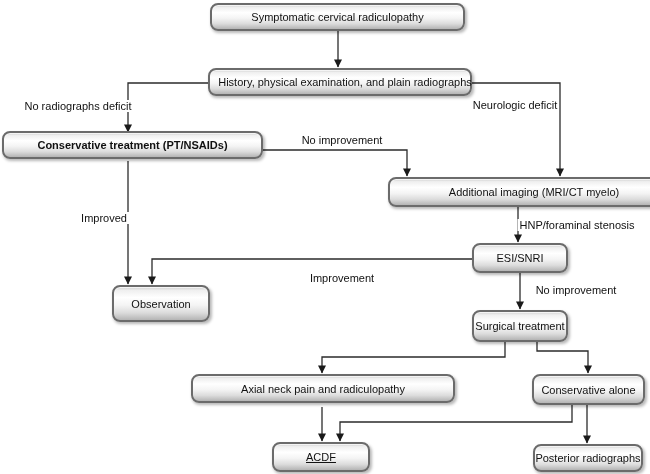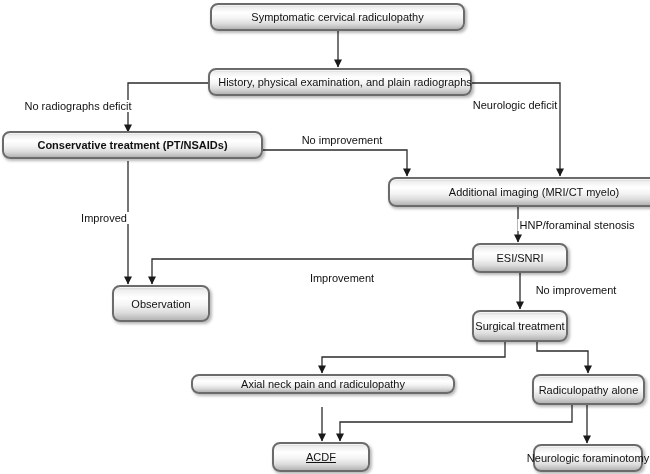--- a/index.html
+++ b/index.html
@@ -64,27 +64,27 @@
   <div class="node" style="left:2px;top:131px;width:261px;height:28px;font-weight:bold;">Conservative treatment (PT/NSAIDs)</div>
 
   <div class="node" style="left:388px;top:177px;width:292px;height:30px;">Additional imaging (MRI/CT myelo)</div>
 
   <div class="node" style="left:472px;top:243px;width:96px;height:30px;">ESI/SNRI</div>
 
   <div class="node" style="left:72px;top:285px;width:98px;height:37px;margin-left:40px;">Observation</div>
 
   <div class="node" style="left:472px;top:310px;width:96px;height:32px;">Surgical treatment</div>
 
-  <div class="node" style="left:191px;top:374px;width:264px;height:20px;">Axial neck pain and radiculopathy</div>
+  <div class="node" style="left:191px;top:374px;width:264px;height:29px;">Axial neck pain and radiculopathy</div>
 
-  <div class="node" style="left:532px;top:374px;width:113px;height:31px;">Radiculopathy alone</div>
+  <div class="node" style="left:532px;top:374px;width:113px;height:31px;">Conservative alone</div>
 
   <div class="node" style="left:272px;top:442px;width:98px;height:30px;text-decoration:underline;">ACDF</div>
 
-  <div class="node" style="left:533px;top:444px;width:110px;height:28px;">Neurologic foraminotomy</div>
+  <div class="node" style="left:533px;top:444px;width:110px;height:28px;">Posterior radiographs</div>
 
   <span class="edge-label" style="left:78px;top:106px;">No radiographs deficit</span>
 
   <span class="edge-label" style="left:515px;top:105px;">Neurologic deficit</span>
 
   <span class="edge-label" style="left:342px;top:140px;">No improvement</span>
 
   <span class="edge-label" style="left:104px;top:218px;">Improved</span>
 
   <span class="edge-label" style="left:342px;top:249px;margin-top:29px;">Improvement</span>

